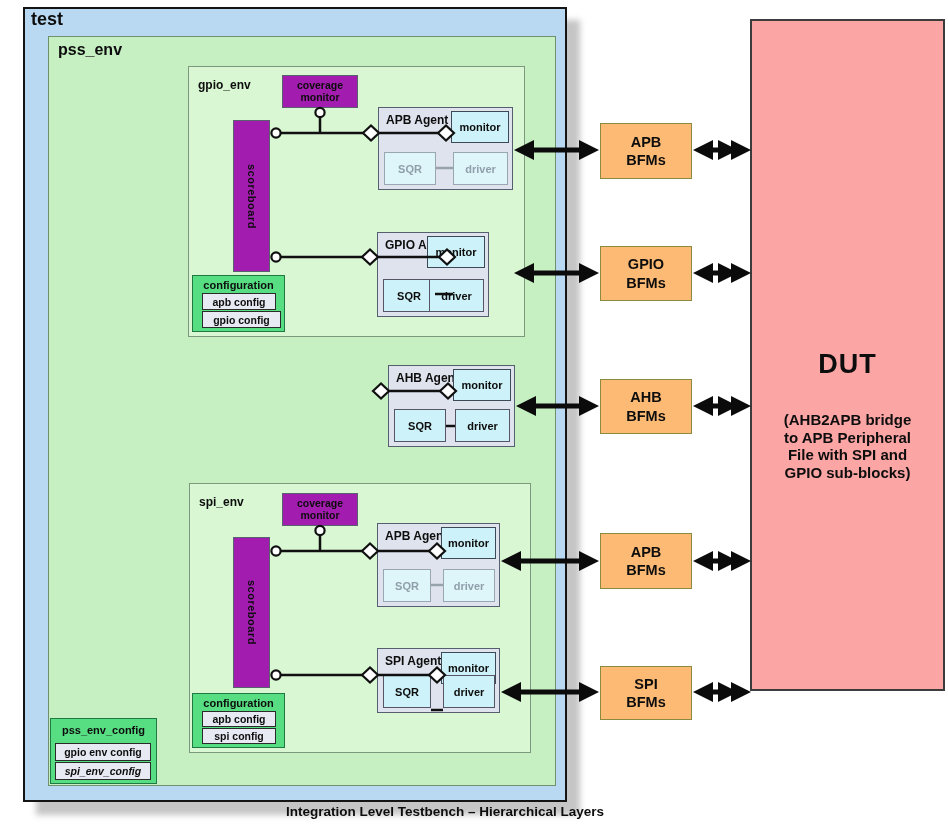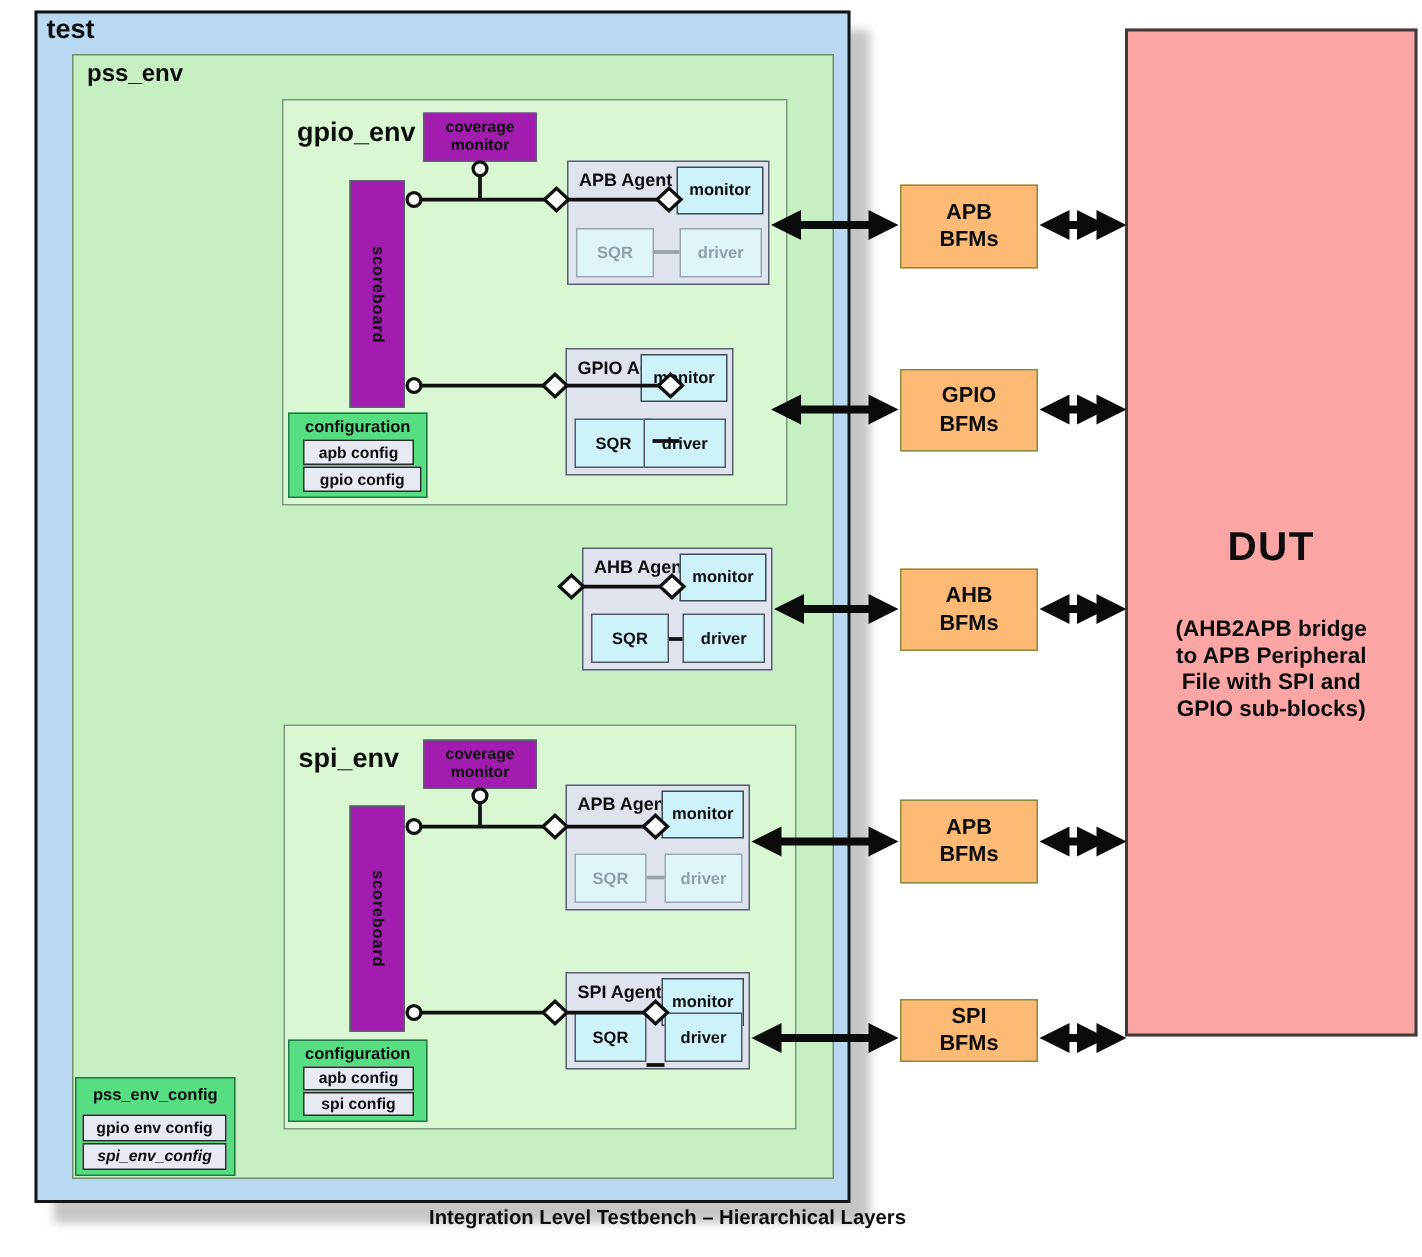--- a/index.html
+++ b/index.html
@@ -12,21 +12,21 @@
 
   
   .test-box { left:23px; top:7px; width:544px; height:795px; background:#b9d9f3;
               border:2.5px solid #141414; box-shadow:13px 13px 6px rgba(90,90,90,0.35); }
   .test-label { left:31px; top:9px; font-size:18px; }
   .pss-env { left:48px; top:36px; width:508px; height:750px; background:#c6efc2; border:1.5px solid #6f8f6f; }
   .pss-label { left:58px; top:41px; font-size:16px; }
   .sub-env { background:#d8f7d2; border:1.4px solid #7d997d; }
   .gpio-env { left:188px; top:66px; width:337px; height:271px; }
   .spi-env  { left:189px; top:483px; width:342px; height:270px; }
-  .env-label { left:9px; top:11px; font-size:18px; position:absolute; }
+  .env-label { left:9px; top:11px; font-size:12px; position:absolute; }
 
   
   .lav { background:#a21caf; border:1.4px solid #59616e; }
   .cov { width:76px; height:33px; font-size:10.5px; line-height:1.12; }
   .scoreboard { width:37px; height:152px; font-size:11px; }
   .vtext { writing-mode:vertical-rl; letter-spacing:0.5px; }
 
   
   .agent { background:#dfe3ee; border:1.5px solid #555f6e; }
   .agent-label { position:absolute; left:7px; top:5px; font-size:12px; white-space:nowrap; }
@@ -142,21 +142,21 @@
   </div>
 
   <div class="abs bfm ctr ml" style="top:123px; height:56px;">APB
 BFMs</div>
   <div class="abs bfm ctr ml" style="top:246px; height:55px;">GPIO
 BFMs</div>
   <div class="abs bfm ctr ml" style="top:379px; height:55px;">AHB
 BFMs</div>
   <div class="abs bfm ctr ml" style="top:533px; height:56px;">APB
 BFMs</div>
-  <div class="abs bfm ctr ml" style="top:666px; height:42px;">SPI
+  <div class="abs bfm ctr ml" style="top:666px; height:54px;">SPI
 BFMs</div>
 
   <div class="abs dut">
     <div class="dut-title">DUT</div>
     <div class="dut-sub ml">(AHB2APB bridge
 to APB Peripheral
 File with SPI and
 GPIO sub-blocks)</div>
   </div>
 

